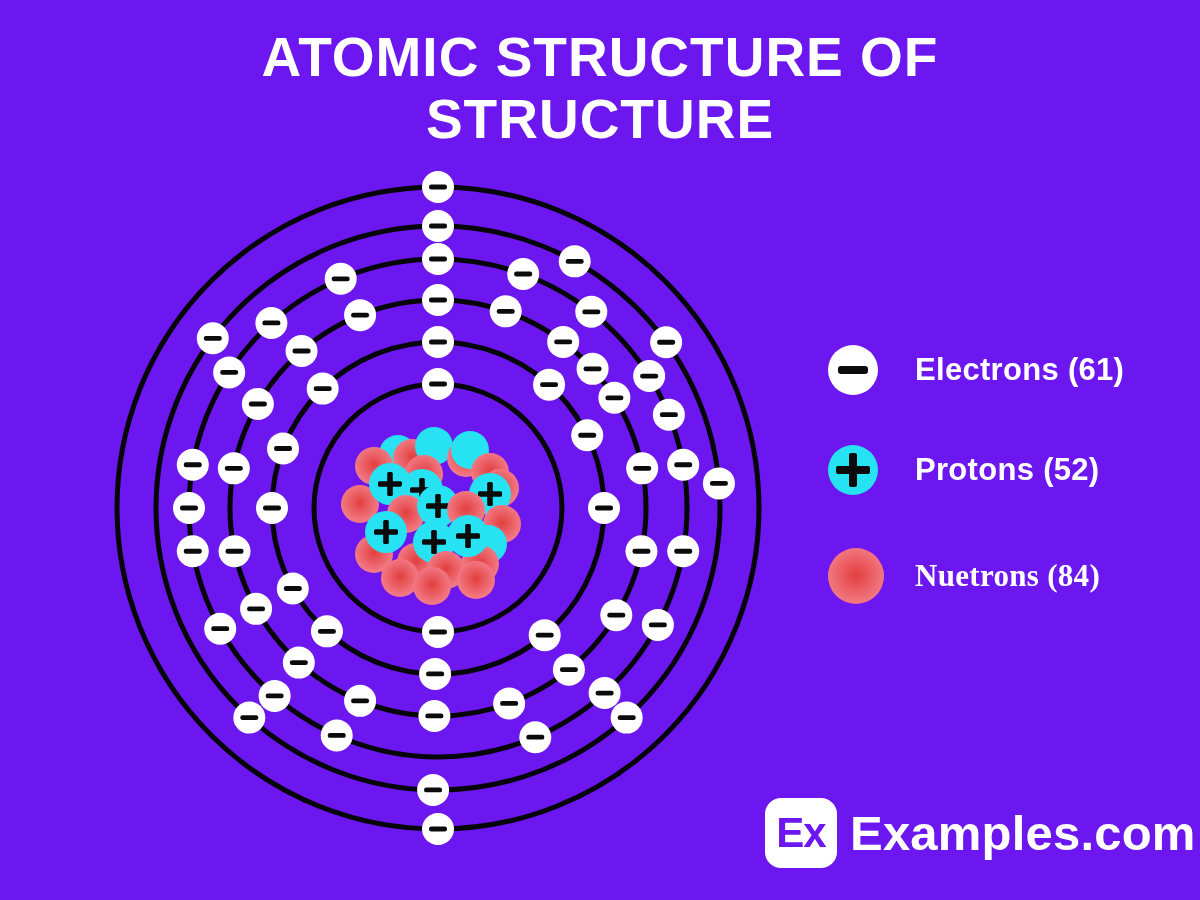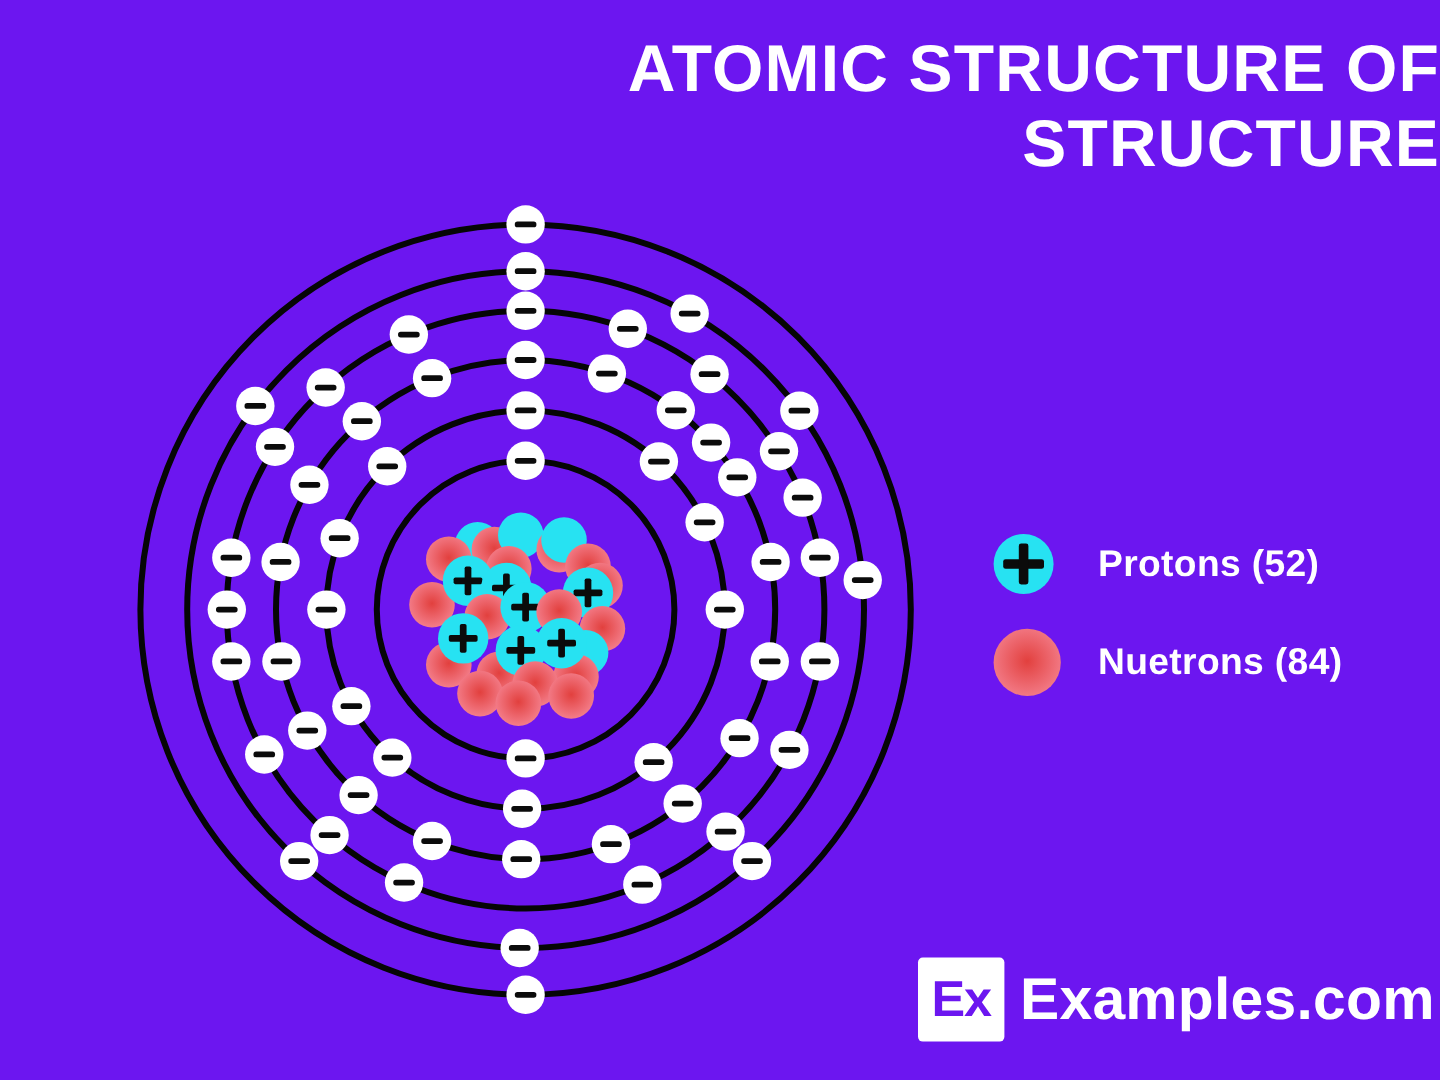--- a/index.html
+++ b/index.html
@@ -6,47 +6,47 @@
   body{
     width:1200px;height:900px;position:relative;overflow:hidden;
     background:var(--background,#6C16F0);
     font-family:"Liberation Sans",sans-serif;
   }
   .stage{position:absolute;inset:0;width:1200px;height:900px;}
   #atom-svg{position:absolute;left:0;top:0;}
 
   .title{
     position:absolute;top:26px;left:0;width:1200px;
-    text-align:right;color:var(--text,#fff);
+    text-align:center;color:var(--text,#fff);
     font-weight:800;font-size:55px;line-height:62px;letter-spacing:1px;
   }
 
   .legend{position:absolute;left:828px;top:0;width:360px;height:900px;}
   .legend-row{position:absolute;left:0;display:flex;align-items:center;}
   .legend-row.r1{top:345px;}
   .legend-row.r2{top:445px;}
-  .legend-row.r3{top:524px;}
+  .legend-row.r3{top:548px;font-family:Liberation Serif, serif;}
   .dot{width:50px;height:50px;border-radius:50%;position:relative;flex:0 0 auto;margin-right:37px;}
   .dot-electron{background:var(--electron-fill,#fff);}
   .dot-proton{background:var(--proton-fill,#27E2F2);}
   .dot-neutron{
     width:56px;height:56px;margin-right:31px;
     background:radial-gradient(circle at 50% 48%, var(--neutron-center,#E2403E) 0%, var(--neutron-edge,#F58391) 85%);
   }
   .minus-bar{position:absolute;left:50%;top:50%;transform:translate(-50%,-50%);
     width:30px;height:8px;border-radius:3px;background:var(--symbol,#0b0b0b);}
   .plus-bar-h{position:absolute;left:50%;top:50%;transform:translate(-50%,-50%);
     width:34px;height:8px;border-radius:2px;background:var(--symbol,#0b0b0b);}
   .plus-bar-v{position:absolute;left:50%;top:50%;transform:translate(-50%,-50%);
     width:8px;height:34px;border-radius:2px;background:var(--symbol,#0b0b0b);}
   .legend-label{color:var(--text,#fff);font-size:31px;font-weight:700;letter-spacing:.3px;white-space:nowrap;}
 
   .brand{position:absolute;left:765px;top:798px;display:flex;align-items:center;}
   .logo-box{
-    width:72px;height:70px;background:#fff;border-radius:4px;
+    width:72px;height:70px;background:#fff;border-radius:16px;
     display:flex;align-items:center;justify-content:center;flex:0 0 auto;
   }
   .logo-ex{color:var(--background,#6C16F0);font-size:42px;font-weight:800;letter-spacing:-1px;}
   .site-text{color:var(--text,#fff);font-size:49px;font-weight:700;margin-left:13px;white-space:nowrap;letter-spacing:.2px;}
 </style>
 </head>
 <body>
 
 <div class="stage">
 
@@ -352,20 +352,26 @@
         <rect x="429.00000000000006" y="826.6" width="18" height="4.8" rx="2.2" fill="#0B0B0B"></rect>
       </g>
     </svg>
 
   <div class="title">
     <div>ATOMIC STRUCTURE OF</div>
     <div>STRUCTURE</div>
   </div>
 
   <div class="legend">
+    <div class="legend-row r1">
+      <span class="dot dot-electron">
+        <span class="minus-bar"></span>
+      </span>
+      <span class="legend-label">Electrons (61)</span>
+    </div>
     <div class="legend-row r2">
       <span class="dot dot-proton">
         <span class="plus-bar-h"></span>
         <span class="plus-bar-v"></span>
       </span>
       <span class="legend-label">Protons (52)</span>
     </div>
     <div class="legend-row r3">
       <span class="dot dot-neutron"></span>
       <span class="legend-label">Nuetrons (84)</span>

